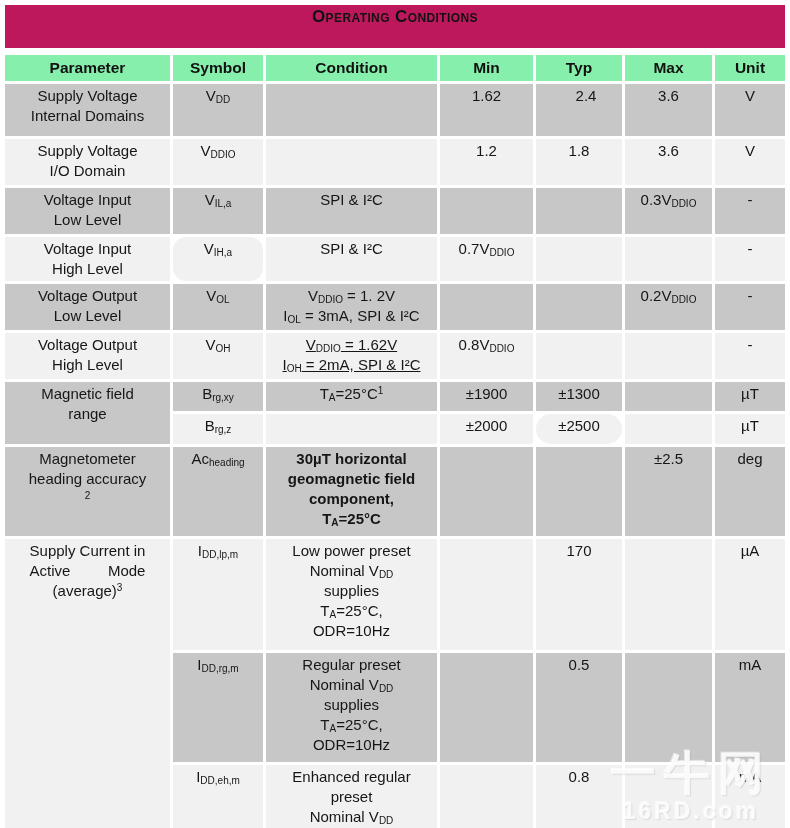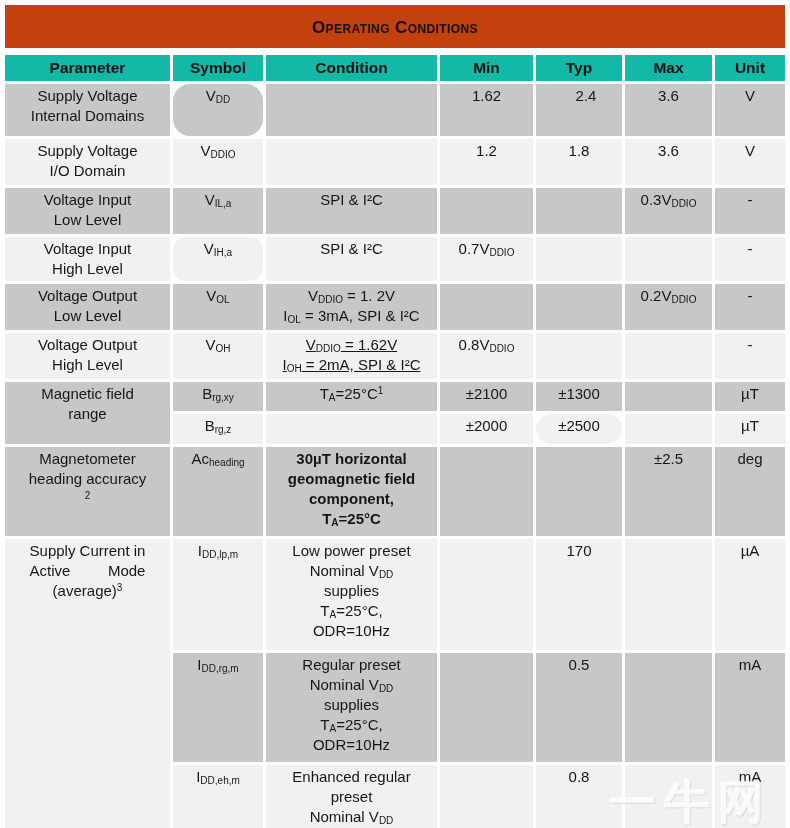--- a/index.html
+++ b/index.html
@@ -3,34 +3,34 @@
 <meta charset="utf-8">
 <style>
   html,body{margin:0;padding:0;}
   body{
     width:790px;height:828px;overflow:hidden;position:relative;
     background:#ffffff;color:#161616;
     font-family:"Liberation Sans","DejaVu Sans",sans-serif;
   }
   .title-band{
     position:absolute;left:5px;top:5px;width:780px;height:43px;
-    background:#c2410c;box-sizing:border-box;
+    background:#be185d;box-sizing:border-box;
     display:flex;justify-content:center;align-items:flex-start;
-    padding-top:13px;
+    padding-top:2px;
   }
   .title-band .title{
     font-weight:bold;font-size:17px;letter-spacing:.4px;
     font-variant:small-caps;color:#111;
   }
   table.spec{
     position:absolute;left:2px;top:52px;width:786px;
     border-collapse:separate;border-spacing:3px;table-layout:fixed;
   }
   table.spec th{
-    background:#14b8a6;font-weight:bold;font-size:15.5px;color:#111;
+    background:#86efac;font-weight:bold;font-size:15.5px;color:#111;
     height:24px;vertical-align:middle;text-align:center;padding:1px 2px;
     overflow:hidden;
   }
   table.spec td{
     vertical-align:top;text-align:center;
     font-size:15px;line-height:20px;padding:2px 3px;
     overflow:hidden;word-wrap:break-word;
   }
   td.gray{background:#c7c7c7;}
   td.light{background:#f1f1f1;}
@@ -71,21 +71,21 @@
       <th>Condition</th>
       <th>Min</th>
       <th>Typ</th>
       <th>Max</th>
       <th>Unit</th>
     </tr>
   </thead>
   <tbody id="spec-body">
       <tr>
         <td rowspan="1" class="gray v-mid">Supply Voltage<br>Internal Domains</td>
-        <td class="gray" style="height: 48px; border-radius: 17px;">V<sub>DD</sub></td>
+        <td class="gray" style="height: 48px;">V<sub>DD</sub></td>
         <td class="gray" style="height: 48px;"></td>
         <td class="gray" style="height: 48px;">1.62</td>
         <td class="gray" style="height: 48px; padding-left: 17px;">2.4</td>
         <td class="gray" style="height: 48px;">3.6</td>
         <td class="gray" style="height: 48px;">V</td>
       </tr>
       <tr>
         <td rowspan="1" class="light v-mid">Supply Voltage<br>I/O Domain</td>
         <td class="light" style="height: 42px;">V<sub>DDIO</sub></td>
         <td class="light" style="height: 42px;"></td>
@@ -127,21 +127,21 @@
         <td class="light" style="height: 42px; text-decoration: underline;">V<sub>DDIO</sub> = 1.62V<br>I<sub>OH</sub> = 2mA, SPI &amp; I²C</td>
         <td class="light" style="height: 42px;">0.8V<sub>DDIO</sub></td>
         <td class="light" style="height: 42px;"></td>
         <td class="light" style="height: 42px;"></td>
         <td class="light" style="height: 42px;">-</td>
       </tr>
       <tr>
         <td rowspan="2" class="gray v-mid">Magnetic field<br>range</td>
         <td class="gray" style="height: 25px;">B<sub>rg,xy</sub></td>
         <td class="gray" style="height: 25px; margin-top: 38px;">T<sub>A</sub>=25°C<sup>1</sup></td>
-        <td class="gray" style="height: 25px;">±2100</td>
+        <td class="gray" style="height: 25px;">±1900</td>
         <td class="gray" style="height: 25px;">±1300</td>
         <td class="gray" style="height: 25px;"></td>
         <td class="gray" style="height: 25px;">µT</td>
       </tr>
       <tr>
         <td class="light" style="height: 26px;">B<sub>rg,z</sub></td>
         <td class="light" style="height: 26px;"></td>
         <td class="light" style="height: 26px;">±2000</td>
         <td class="light" style="height: 26px; border-radius: 15px;">±2500</td>
         <td class="light" style="height: 26px;"></td>
@@ -179,13 +179,14 @@
         <td class="light" style="height: 115px;"></td>
         <td class="light" style="height: 115px;">0.8</td>
         <td class="light" style="height: 115px;"></td>
         <td class="light" style="height: 115px;">mA</td>
       </tr>
     </tbody>
 </table>
 
 <div class="watermark">
   <div class="wm-cn">一牛网</div>
+  <div class="wm-url">16RD.com</div>
 </div>
 
 </body></html>

